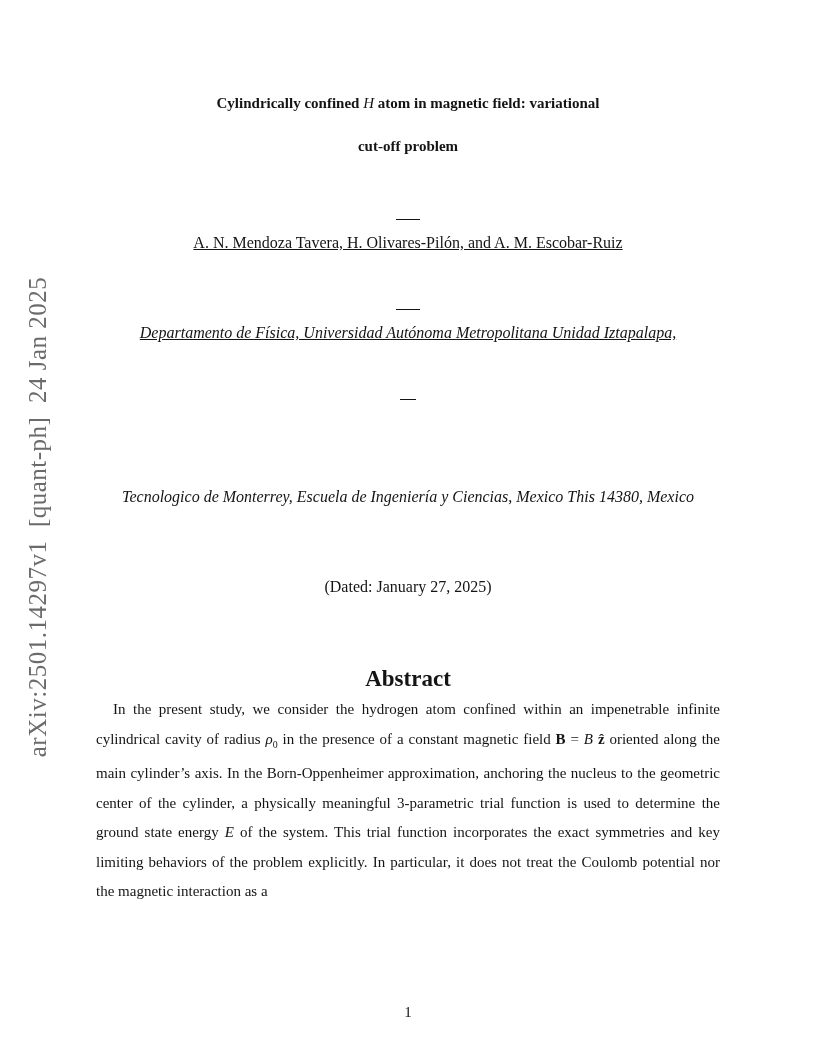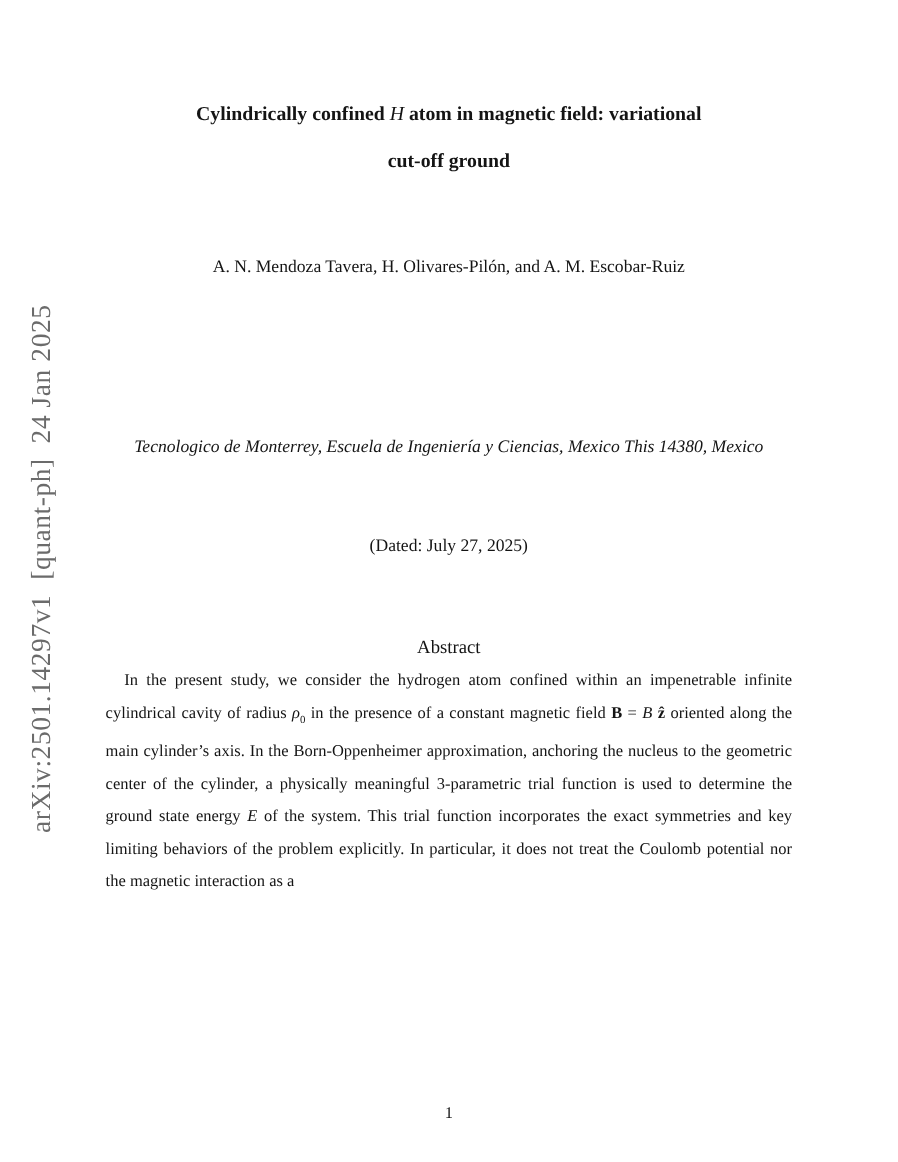--- a/index.html
+++ b/index.html
@@ -33,39 +33,40 @@
   }
   
   .content {
     position: absolute;
     left: 96px;
     top: 0;
     width: 624px;
   }
   .title {
     margin-top: 82px;
-    font-size: 18px;
+    font-size: 15px;
     font-weight: bold;
     text-align: center;
     line-height: 43px;
   }
   .byline {
     text-align: center;
     font-size: 16px;
     line-height: 30px;
     white-space: pre-wrap;
   }
-  .block1 { margin-top: 0; }
+  .block1 { margin-top: 0; text-decoration: underline; }
   .block2 { margin-top: 14px; }
   .italic-line { font-style: italic; }
   .abstract-heading {
     margin-top: 2px;
     text-align: center;
-    font-size: 17px;
+    font-size: 23px;
     line-height: 30px;
+    font-weight: bold;
   }
   .abstract-body {
     margin-top: 1px;
     font-size: 15px;
     line-height: 29.5px;
     text-align: justify;
     text-indent: 17px;
     hyphens: none;
   }
   .pagenum {
@@ -87,30 +88,31 @@
 <body>
 
 <div class="page">
 
   <div class="watermark" style="color: rgb(107, 107, 107);">arXiv:2501.14297v1  [quant-ph]  24 Jan 2025</div>
 
   <div class="content">
 
     <div class="title">
       <div><span>Cylindrically confined </span><span class="mi">H</span><span> atom in magnetic field: variational</span></div>
-      <div><span>cut-off ground</span></div>
+      <div><span>cut-off problem</span></div>
     </div>
 
     <div class="byline block1">
       <div>A. N. Mendoza Tavera, H. Olivares-Pilón, and A. M. Escobar-Ruiz</div>
+      <div class="italic-line">Departamento de Física, Universidad Autónoma Metropolitana Unidad Iztapalapa,</div>
     </div>
 
     <div class="byline block2">
       <div class="italic-line">Tecnologico de Monterrey, Escuela de Ingeniería y Ciencias, Mexico This 14380, Mexico</div>
-      <div>(Dated: July 27, 2025)</div>
+      <div>(Dated: January 27, 2025)</div>
     </div>
 
     <div class="abstract-heading">Abstract</div>
 
     <p class="abstract-body"><span>In the present study, we consider the hydrogen atom confined within an impenetrable infinite cylindrical cavity of radius </span><span class="i">ρ</span><sub class="sub">0</sub><span> in the presence of a constant magnetic field </span><span class="b">B</span><span> = </span><span class="i">B</span><span> </span><span class="b">ẑ</span><span> oriented along the main cylinder’s axis. In the Born-Oppenheimer approximation, anchoring the nucleus to the geometric center of the cylinder, a physically meaningful 3-parametric trial function is used to determine the ground state energy </span><span class="i">E</span><span> of the system. This trial function incorporates the exact symmetries and key limiting behaviors of the problem explicitly. In particular, it does not treat the Coulomb potential nor the magnetic interaction as a </span></p>
 
   </div>
 
   <div class="pagenum">1</div>
 

